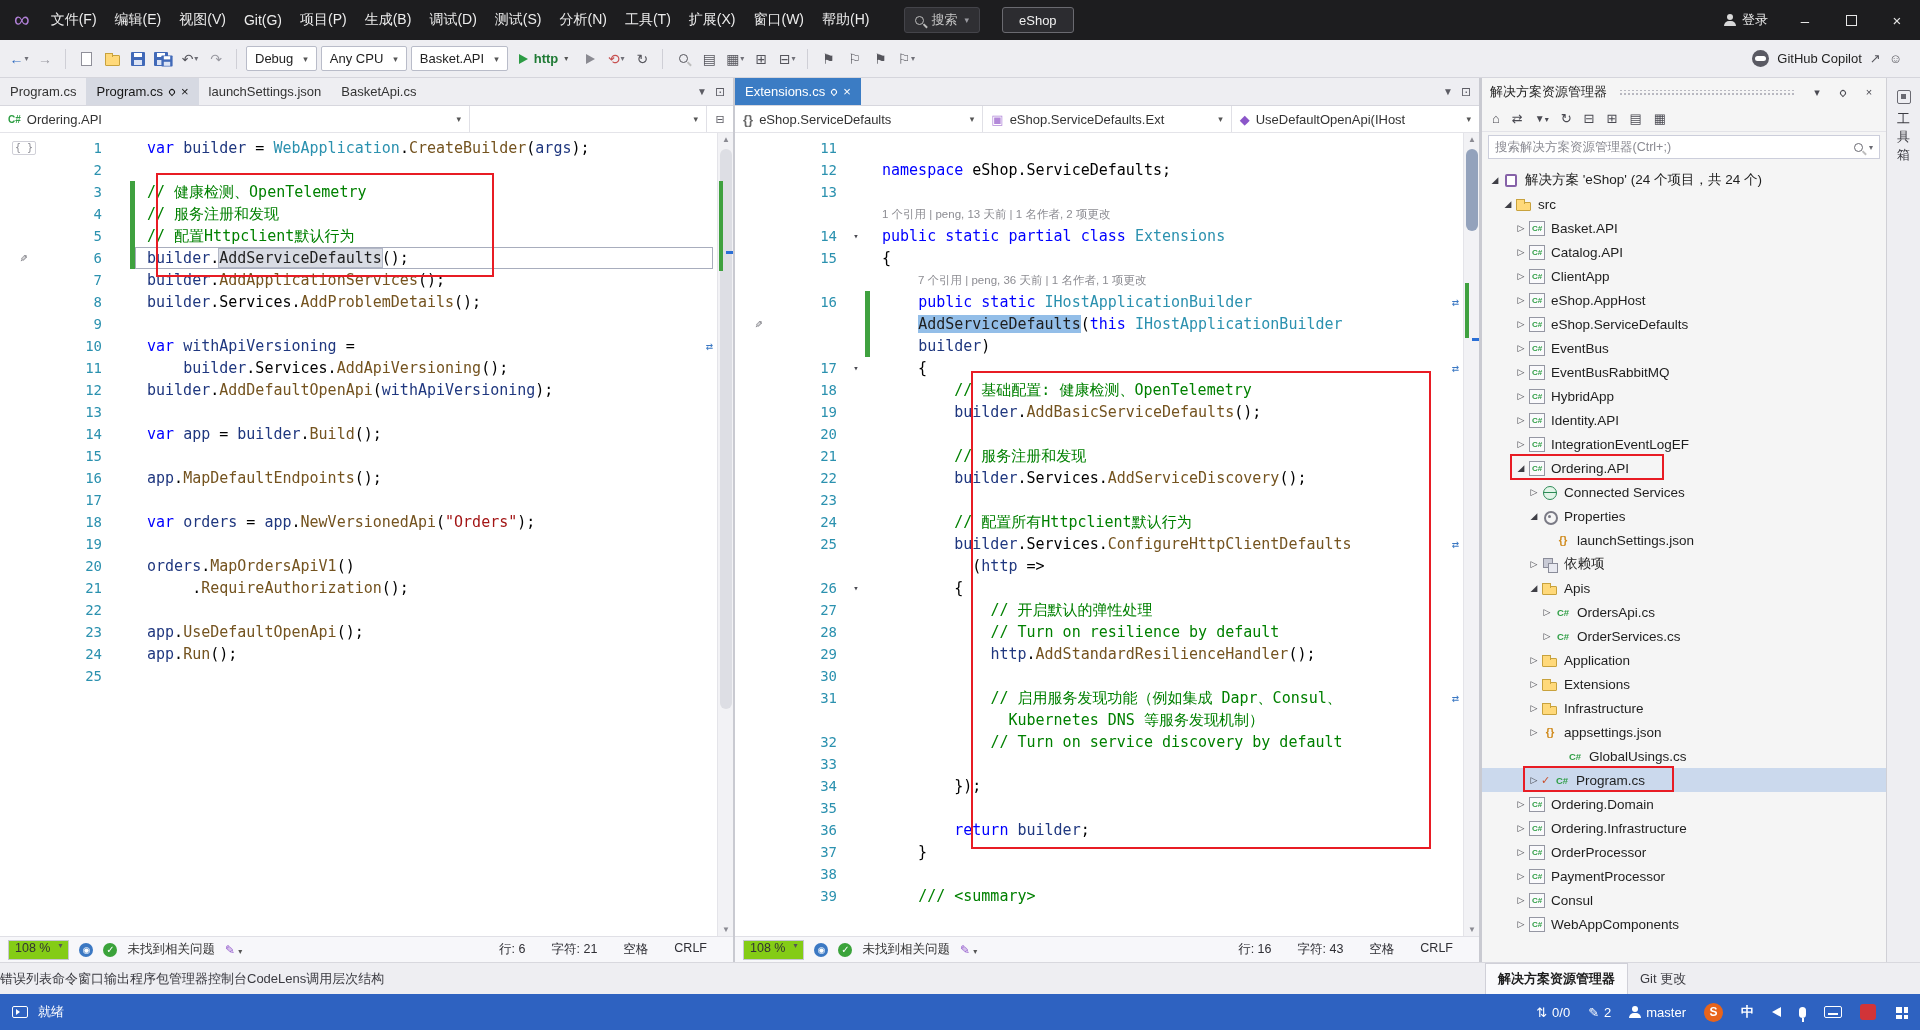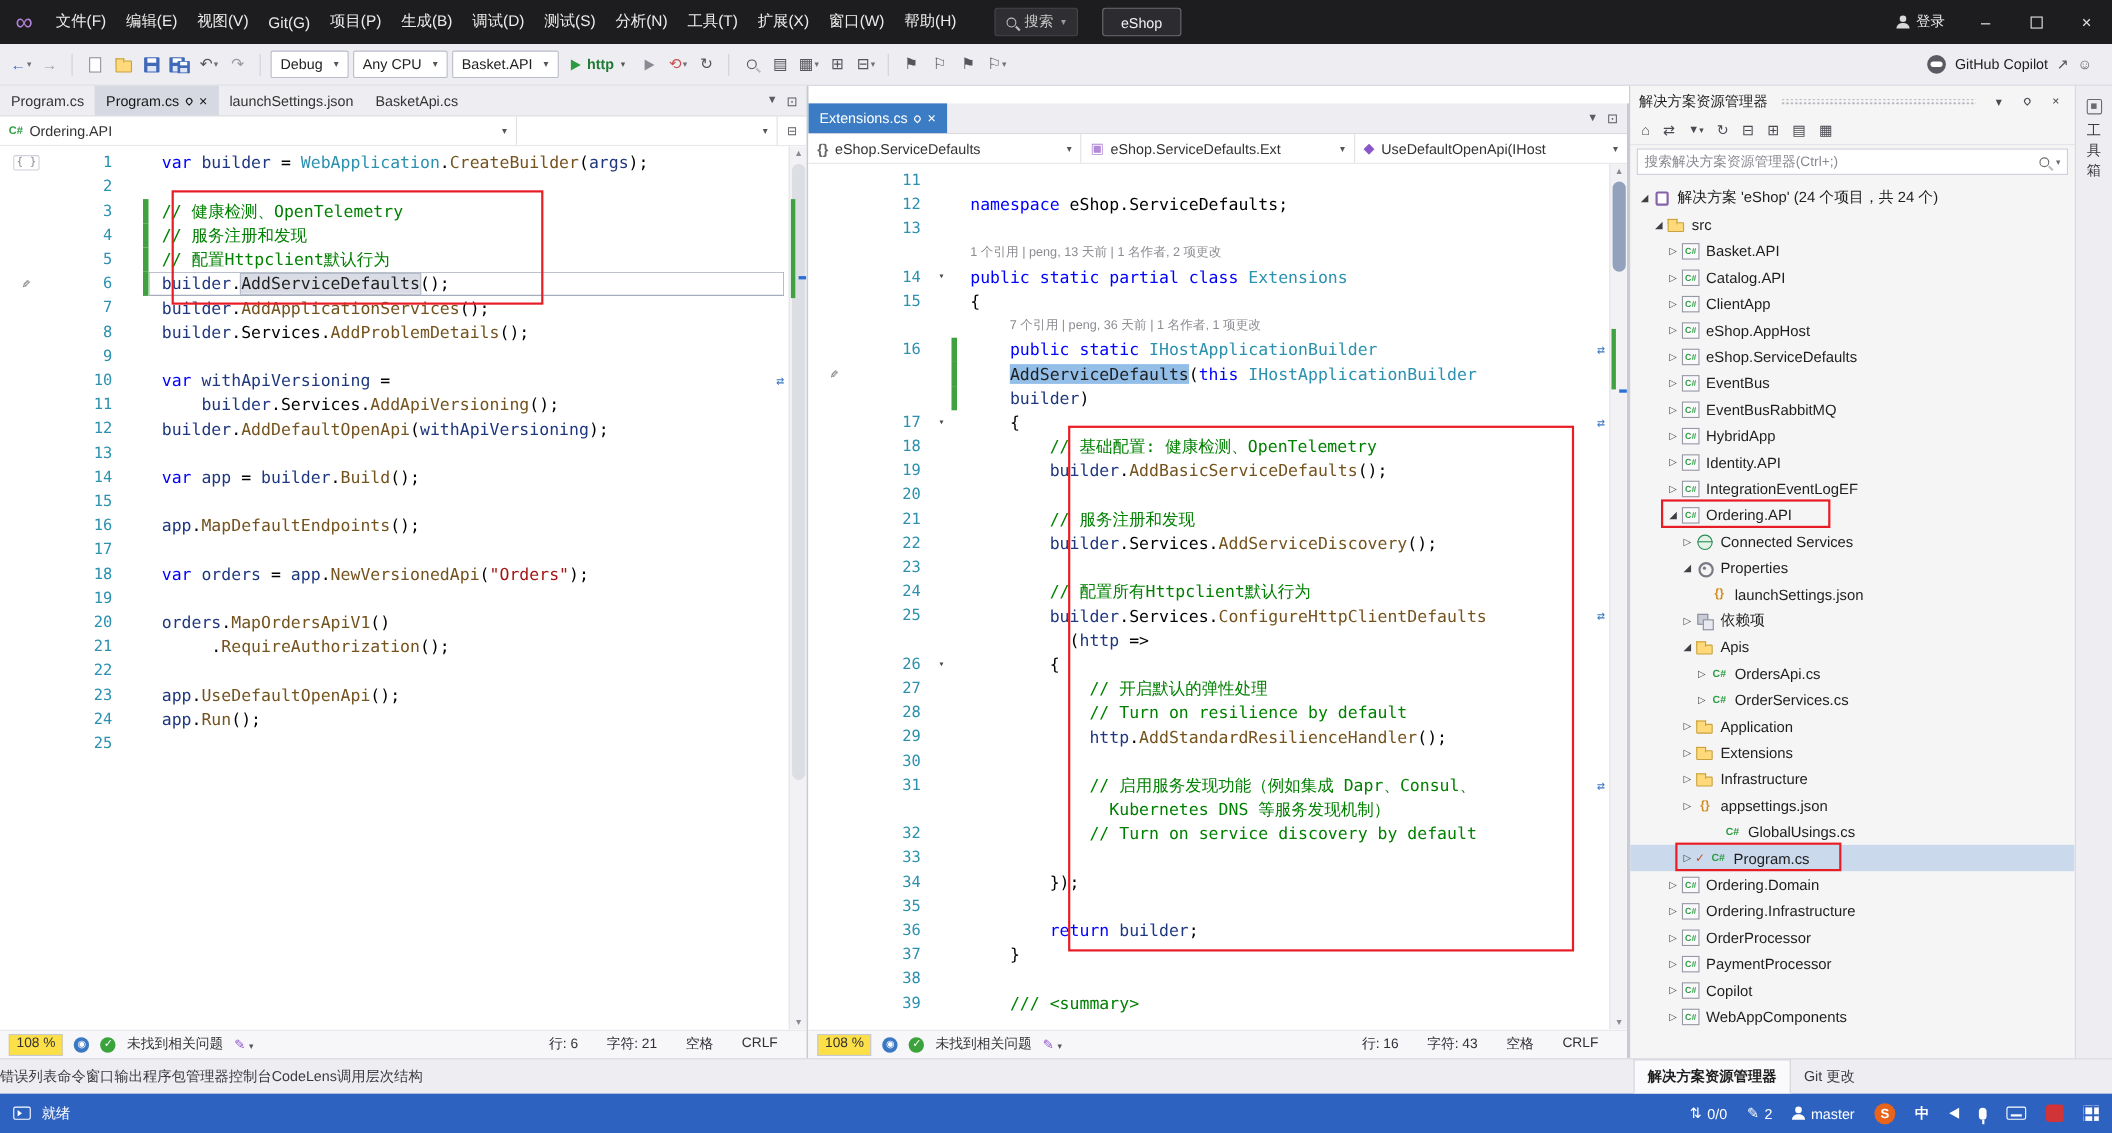--- a/index.html
+++ b/index.html
@@ -39,21 +39,21 @@
 .folderic::before{content:'';position:absolute;top:-3px;left:-1px;width:6px;height:3px;background:#ffd97a;border:1px solid #c8a23d;border-bottom:0;}
 .pageic{width:11px;height:14px;background:#fff;border:1px solid #8f8f99;position:relative;display:inline-block;}
 .copilot{margin-left:auto;display:flex;align-items:center;gap:8px;padding-right:10px;color:#1e1e1e;}
 .cop-ico{width:17px;height:17px;border-radius:50%;background:#5a5a63;position:relative;display:inline-block;}
 .cop-ico::before{content:'';position:absolute;left:3px;top:6px;width:11px;height:5px;border-radius:3px;background:#fff;}
 
 
 .main{height:884px;display:flex;}
 .editor-group{display:flex;flex-direction:column;background:#fff;border-right:2px solid #c9cad1;}
 .eg-left{width:735px;}
-.eg-right{width:746px;margin-top:16px;}
+.eg-right{width:746px;}
 .eg-tabs{height:28px;background:#eeeef2;display:flex;align-items:stretch;font-size:13px;border-bottom:1px solid #d7d7de;}
 .etab{display:flex;align-items:center;gap:6px;padding:0 10px;color:#333;}
 .etab.active{background:#d6d9e2;color:#161616;}
 .etab.focused{background:#3b7cc4;color:#fff;}
 .pin{width:6px;height:6px;border:1.5px solid currentColor;border-radius:50% 50% 50% 0;transform:rotate(-45deg);display:inline-block;}
 .tclose{font-size:13px;}
 .tabend{margin-left:auto;display:flex;align-items:center;gap:8px;padding-right:8px;color:#5c5c64;font-size:10px;}
 .eg-bc{height:27px;border-bottom:1px solid #e4e4e9;display:flex;align-items:center;font-size:13px;color:#333;background:#fff;}
 .bc-zone{height:100%;display:flex;align-items:center;gap:6px;padding:0 8px;border-right:1px solid #e0e0e6;}
 .bc-caret{margin-left:auto;font-size:9px;color:#555;padding-left:10px;}
@@ -82,21 +82,21 @@
 .tk-sel{background:#93bee8;}
 .anno{position:absolute;border:2px solid #e81c24;pointer-events:none;z-index:5;}
 .vscroll{position:absolute;top:0;right:0;bottom:0;width:16px;background:#f2f2f5;border-left:1px solid #e4e4e9;}
 .sarr{position:absolute;left:0;width:16px;text-align:center;font-size:8px;color:#8a8a92;}
 .sarr.up{top:2px;}.sarr.dn{bottom:2px;}
 .sthumb{position:absolute;left:2px;width:12px;border-radius:6px;background:#c9cad2;}
 .smark{position:absolute;left:1px;width:4px;}
 .smark.green{background:#3fa13f;}
 .smark.blue{background:#2a6fd6;}
 .ed-status{height:26px;background:#f7f7fa;border-top:1px solid #e0e0e6;display:flex;align-items:center;font-size:12.5px;color:#333;padding:0 8px;gap:10px;}
-.zoombox{height:20px;border:1px solid #c6c8d2;background:#fde047;display:flex;gap:8px;padding:0 6px;flex-direction:column;}
+.zoombox{height:20px;border:1px solid #c6c8d2;background:#84cc16;display:flex;gap:8px;padding:0 6px;}
 .zoombox .caret{font-size:8px;color:#555;}
 .okcirc{width:14px;height:14px;border-radius:50%;background:#3ba33b;color:#fff;font-size:10px;display:flex;align-items:center;justify-content:center;}
 .bluecirc{width:14px;height:14px;border-radius:50%;background:#3b78c3;color:#fff;font-size:9px;display:flex;align-items:center;justify-content:center;}
 .penico{color:#8c4fc9;font-size:12px;}
 .ed-status .right{margin-left:auto;display:flex;gap:26px;padding-right:18px;color:#2f2f35;}
 
 
 .se{width:405px;background:#f5f5f5;border-left:1px solid #c9cad1;display:flex;flex-direction:column;position:relative;}
 .se-header{height:28px;display:flex;align-items:center;padding:0 8px;font-size:13px;color:#1e1e1e;gap:8px;}
 .se-grab{flex:1;height:5px;margin:0 4px;background-image:radial-gradient(#b8b8c0 1px,transparent 1.2px);background-size:4px 4px;background-position:0 2px;}
@@ -616,21 +616,21 @@
           <span class="tlabel">OrderProcessor</span>
         </div>
         <div class="trow" style="padding-left: 32px;">
           <span class="tarrow">▷</span>
           <span class="ti ti-project"></span>
           <span class="tlabel">PaymentProcessor</span>
         </div>
         <div class="trow" style="padding-left: 32px;">
           <span class="tarrow">▷</span>
           <span class="ti ti-project"></span>
-          <span class="tlabel">Copilot</span>
+          <span class="tlabel">Consul</span>
         </div>
         <div class="trow" style="padding-left: 32px;">
           <span class="tarrow">▷</span>
           <span class="ti ti-project"></span>
           <span class="tlabel">WebAppComponents</span>
         </div>
       </div>
   </div>
 
   <div class="side-strip">

